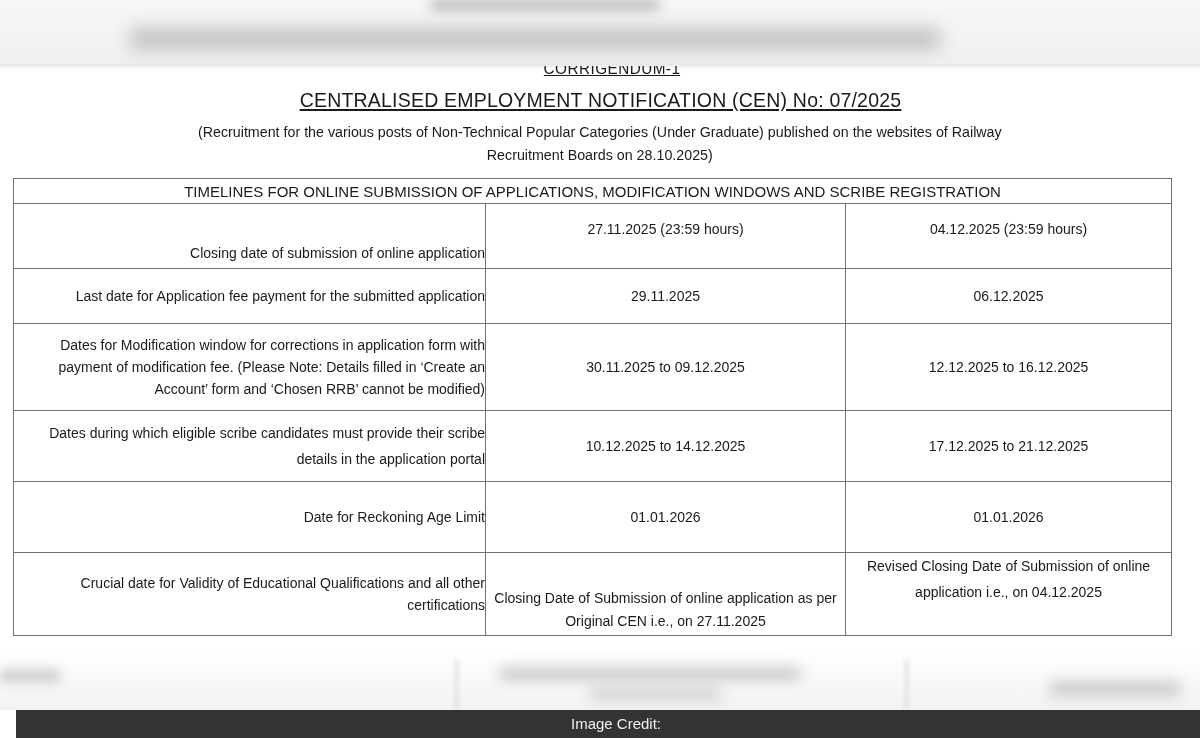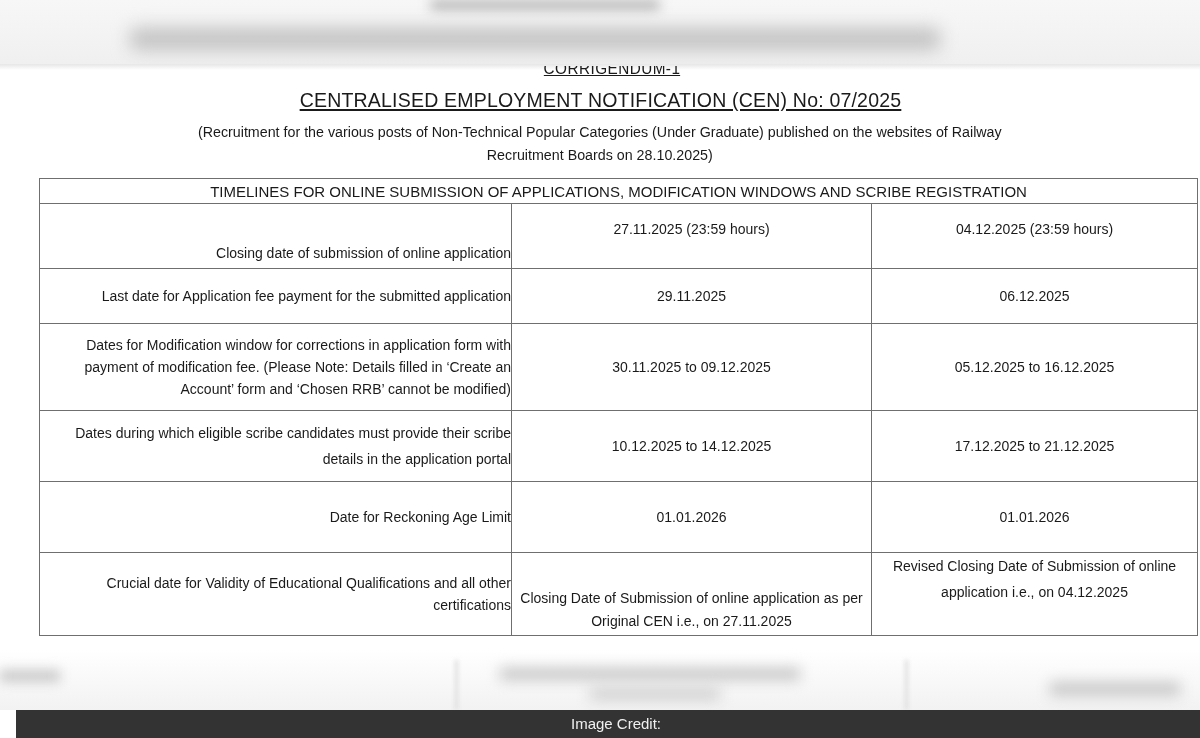--- a/index.html
+++ b/index.html
@@ -42,21 +42,20 @@
   .cen-title span { text-decoration:underline; display:inline-block; transform:scaleX(0.93); }
   .subtitle {
     position:absolute; left:60px; top:120px; width:1080px; text-align:center;
     font-size:15.5px; line-height:23px;
   }
   .subtitle span { display:inline-block; transform:scaleX(0.92); }
   table.timeline {
     position:absolute; left:13px; top:178px; width:1158px;
     border-collapse:collapse; table-layout:fixed;
     font-size:14px;
-    margin-left:26px;
   }
   table.timeline td, table.timeline th {
     border:1px solid #6f6f6f; padding:0; font-weight:normal;
   }
   .th-main { height:24px; text-align:center; font-size:15px; }
   .th-col { height:27px; text-align:center; font-size:15px; vertical-align:middle; }
   td.label { padding:0 10px 0 14px; text-align:right; line-height:22px; }
   td.val { text-align:center; line-height:22px; padding:0 16px; }
   .r1 td { height:50px; }
   .r2 td { height:54px; }
@@ -125,21 +124,21 @@
     <td class="val">04.12.2025 (23:59 hours)</td>
   </tr>
   <tr class="r2">
     <td class="label">Last date for Application fee payment for the submitted application</td>
     <td class="val">29.11.2025</td>
     <td class="val">06.12.2025</td>
   </tr>
   <tr class="r3">
     <td class="label">Dates for Modification window for corrections in application form with payment of modification fee. (Please Note: Details filled in ‘Create an Account’ form and ‘Chosen RRB’ cannot be modified)</td>
     <td class="val">30.11.2025 to 09.12.2025</td>
-    <td class="val">05.12.2025 to 16.12.2025</td>
+    <td class="val">12.12.2025 to 16.12.2025</td>
   </tr>
   <tr class="r4">
     <td class="label">Dates during which eligible scribe candidates must provide their scribe details in the application portal</td>
     <td class="val">10.12.2025 to 14.12.2025</td>
     <td class="val">17.12.2025 to 21.12.2025</td>
   </tr>
   <tr class="r5">
     <td class="label">Date for Reckoning Age Limit</td>
     <td class="val">01.01.2026</td>
     <td class="val">01.01.2026</td>

